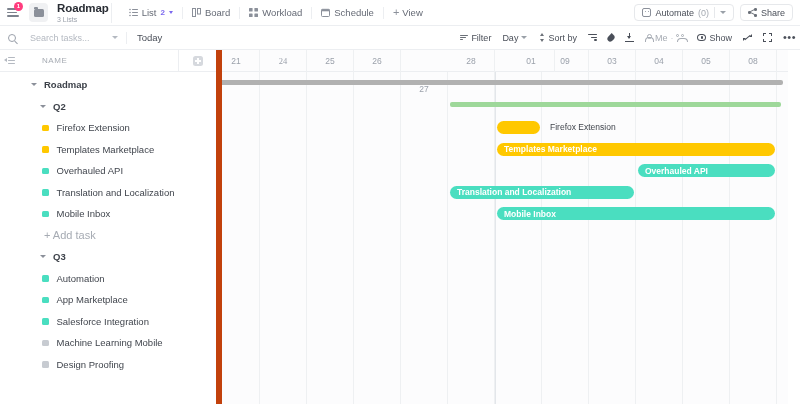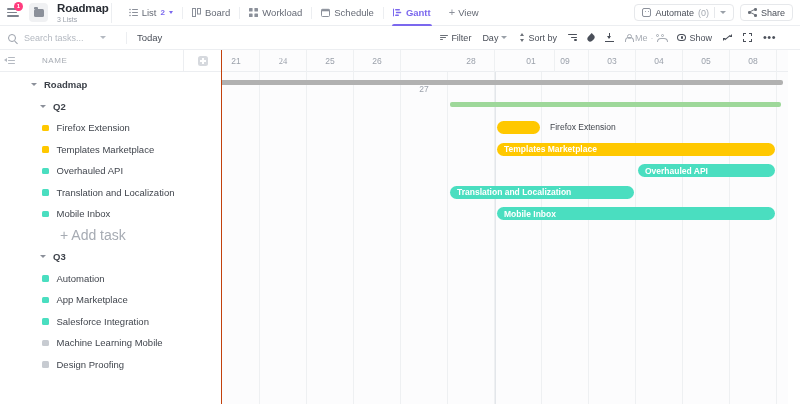--- a/index.html
+++ b/index.html
@@ -75,29 +75,29 @@
   .share-glyph i:nth-child(2){ left:0; top:3.2px; }
   .share-glyph i:nth-child(3){ right:0; bottom:0; }
   .share-glyph:before{content:"";position:absolute;left:2px;top:2.2px;width:5px;height:1px;background:#6b7078;transform:rotate(-28deg);}
   .share-glyph:after{content:"";position:absolute;left:2px;top:5.2px;width:5px;height:1px;background:#6b7078;transform:rotate(28deg);}
 
   
   .subbar {
     position:absolute; top:26px; left:0; width:800px; height:24px;
     display:flex; align-items:center; border-bottom:1px solid #eceef1; background:#fff;
   }
-  .search-wrap { display:flex; align-items:center; gap:8px; padding-left:8px; width:118px; }
+  .search-wrap { display:flex; align-items:center; gap:14px; padding-left:8px; width:118px; }
   .mag { width:8px;height:8px;border:1.3px solid #9ba1ab;border-radius:50%;position:relative;flex:none; }
   .mag:after{content:"";position:absolute;right:-3px;bottom:-2.4px;width:4px;height:1.3px;background:#9ba1ab;transform:rotate(45deg);}
   .search-ph { font-size:9px; color:#b4b9c1; }
   .sb-caret { width:0;height:0;border-left:3px solid transparent;border-right:3px solid transparent;border-top:3.5px solid #b4b9c1; margin-left:8px;}
   .sbsep { width:1px;height:12px;background:#eceef1; margin:0 10px 0 8px; }
   .today { font-size:9.5px; color:#4a4f59; cursor:pointer; }
 
-  .subbar-right { margin-left:auto; display:flex; align-items:center; gap:11px; padding-right:24px; }
+  .subbar-right { margin-left:auto; display:flex; align-items:center; gap:11px; padding-right:4px; }
   .tbtn { display:flex; align-items:center; gap:3px; font-size:9px; color:#4a4f59; cursor:pointer; white-space:nowrap; }
   .tbtn.muted { color:#a6abb3; }
   .filter-glyph{width:8px;height:6px;position:relative;}
   .filter-glyph i{position:absolute;left:0;height:1.2px;background:#6b7078;border-radius:1px;}
   .filter-glyph i:nth-child(1){top:0;width:8px;}
   .filter-glyph i:nth-child(2){top:2.4px;width:5.5px;}
   .filter-glyph i:nth-child(3){top:4.8px;width:3px;}
   .sort-glyph{width:7px;height:9px;position:relative;}
   .sort-glyph:before{content:"";position:absolute;top:0;left:1.5px;border-left:2.6px solid transparent;border-right:2.6px solid transparent;border-bottom:3.4px solid #6b7078;}
   .sort-glyph:after{content:"";position:absolute;bottom:0;left:1.5px;border-left:2.6px solid transparent;border-right:2.6px solid transparent;border-top:3.4px solid #6b7078;}
@@ -130,21 +130,21 @@
   .full-glyph b:nth-child(1){top:0;left:0;border-right:none;border-bottom:none;}
   .full-glyph b:nth-child(2){top:0;right:0;border-left:none;border-bottom:none;}
   .full-glyph b:nth-child(3){bottom:0;left:0;border-right:none;border-top:none;}
   .full-glyph b:nth-child(4){bottom:0;right:0;border-left:none;border-top:none;}
   .dots { font-size:11px; color:#4a4f59; letter-spacing:0.5px; line-height:1; }
 
   
   .main { position:absolute; top:50px; left:0; width:800px; height:354px; display:flex; }
 
   
-  .leftpanel { width:222px; height:354px; background:#fff; position:relative; border-right:1px solid #c2410c; }
+  .leftpanel { width:222px; height:354px; background:#fff; position:relative; border-right:6px solid #c2410c; }
   .lp-head {
     height:22px; display:flex; align-items:center;
     border-bottom:1px solid #eceef1; background:#fff; position:relative;
   }
   .collapse-glyph{ width:10px;height:8px;position:relative;margin-left:5px; }
   .collapse-glyph i{position:absolute;right:0;height:1.3px;background:#b4b9c1;border-radius:1px;}
   .collapse-glyph i:nth-child(1){top:0;width:7px;}
   .collapse-glyph i:nth-child(2){top:3.2px;width:7px;}
   .collapse-glyph i:nth-child(3){top:6.4px;width:7px;}
   .collapse-glyph:after{content:"";position:absolute;left:-1px;top:1.5px;border-top:2.4px solid transparent;border-bottom:2.4px solid transparent;border-right:3px solid #b4b9c1;}
@@ -159,21 +159,21 @@
 
   .tree { padding-top:2px; }
   .row { height:21.5px; display:flex; align-items:center; position:relative; }
   .twisty { width:0;height:0;border-left:3.2px solid transparent;border-right:3.2px solid transparent;border-top:3.8px solid #8b909a; flex:none; }
   .r-root .twisty { margin-left:31px; }
   .r-group .twisty { margin-left:40px; }
   .lbl-root { font-size:9.5px; color:#3c4149; font-weight:600; margin-left:7px; }
   .lbl-group { font-size:9.5px; color:#3c4149; font-weight:700; margin-left:7px; }
   .sq { width:6.5px;height:6.5px;border-radius:1.5px; flex:none; margin-left:42px; }
   .lbl-task { font-size:9.5px; color:#40454d; margin-left:8px; }
-  .addtask { font-size:14px; color:#a6abb3; margin-left:60px; }
+  .addtask { font-size:11px; color:#a6abb3; margin-left:44px; }
 
   
   .gantt { position:relative; width:566px; height:354px; background:#fcfcfd; overflow:hidden; }
   .gcols { position:absolute; top:0; left:0; width:566px; height:354px; }
   .gcol { position:absolute; top:0; height:354px; border-right:1px solid #eef0f2; }
   .ghead {
     position:absolute; top:0; left:0; width:566px; height:22px; background:#fcfcfd;
     border-bottom:1px solid #eceef1;
   }
   .ghcell {
@@ -255,31 +255,20 @@
       </div>
       <div class="tabsep"></div>
       <div class="viewtab">
         <svg width="9" height="9" viewBox="0 0 9 9">
             <rect x="0.5" y="1.3" width="8" height="7.2" rx="1" fill="none" stroke="#8b909a" stroke-width="1"></rect>
             <rect x="0.5" y="1.3" width="8" height="2" fill="#8b909a"></rect>
           </svg>
         <span>Schedule</span>
       </div>
       <div class="tabsep"></div>
-      <div class="viewtab active">
-        <svg width="9" height="9" viewBox="0 0 9 9">
-            <g fill="#7B68EE">
-              <rect x="0" y="0.5" width="1" height="8" rx="0.4"></rect>
-              <rect x="2" y="1" width="5" height="1.6" rx="0.8"></rect>
-              <rect x="2.8" y="3.7" width="5.5" height="1.6" rx="0.8"></rect>
-              <rect x="2" y="6.4" width="4" height="1.6" rx="0.8"></rect>
-            </g>
-          </svg>
-        <span>Gantt</span>
-      </div>
     </div>
 
     <div class="addview">
       <span class="plus-g">+</span>
       <span>View</span>
     </div>
 
     <div class="topbar-right">
       <div class="pill">
         <span class="robot"></span>

